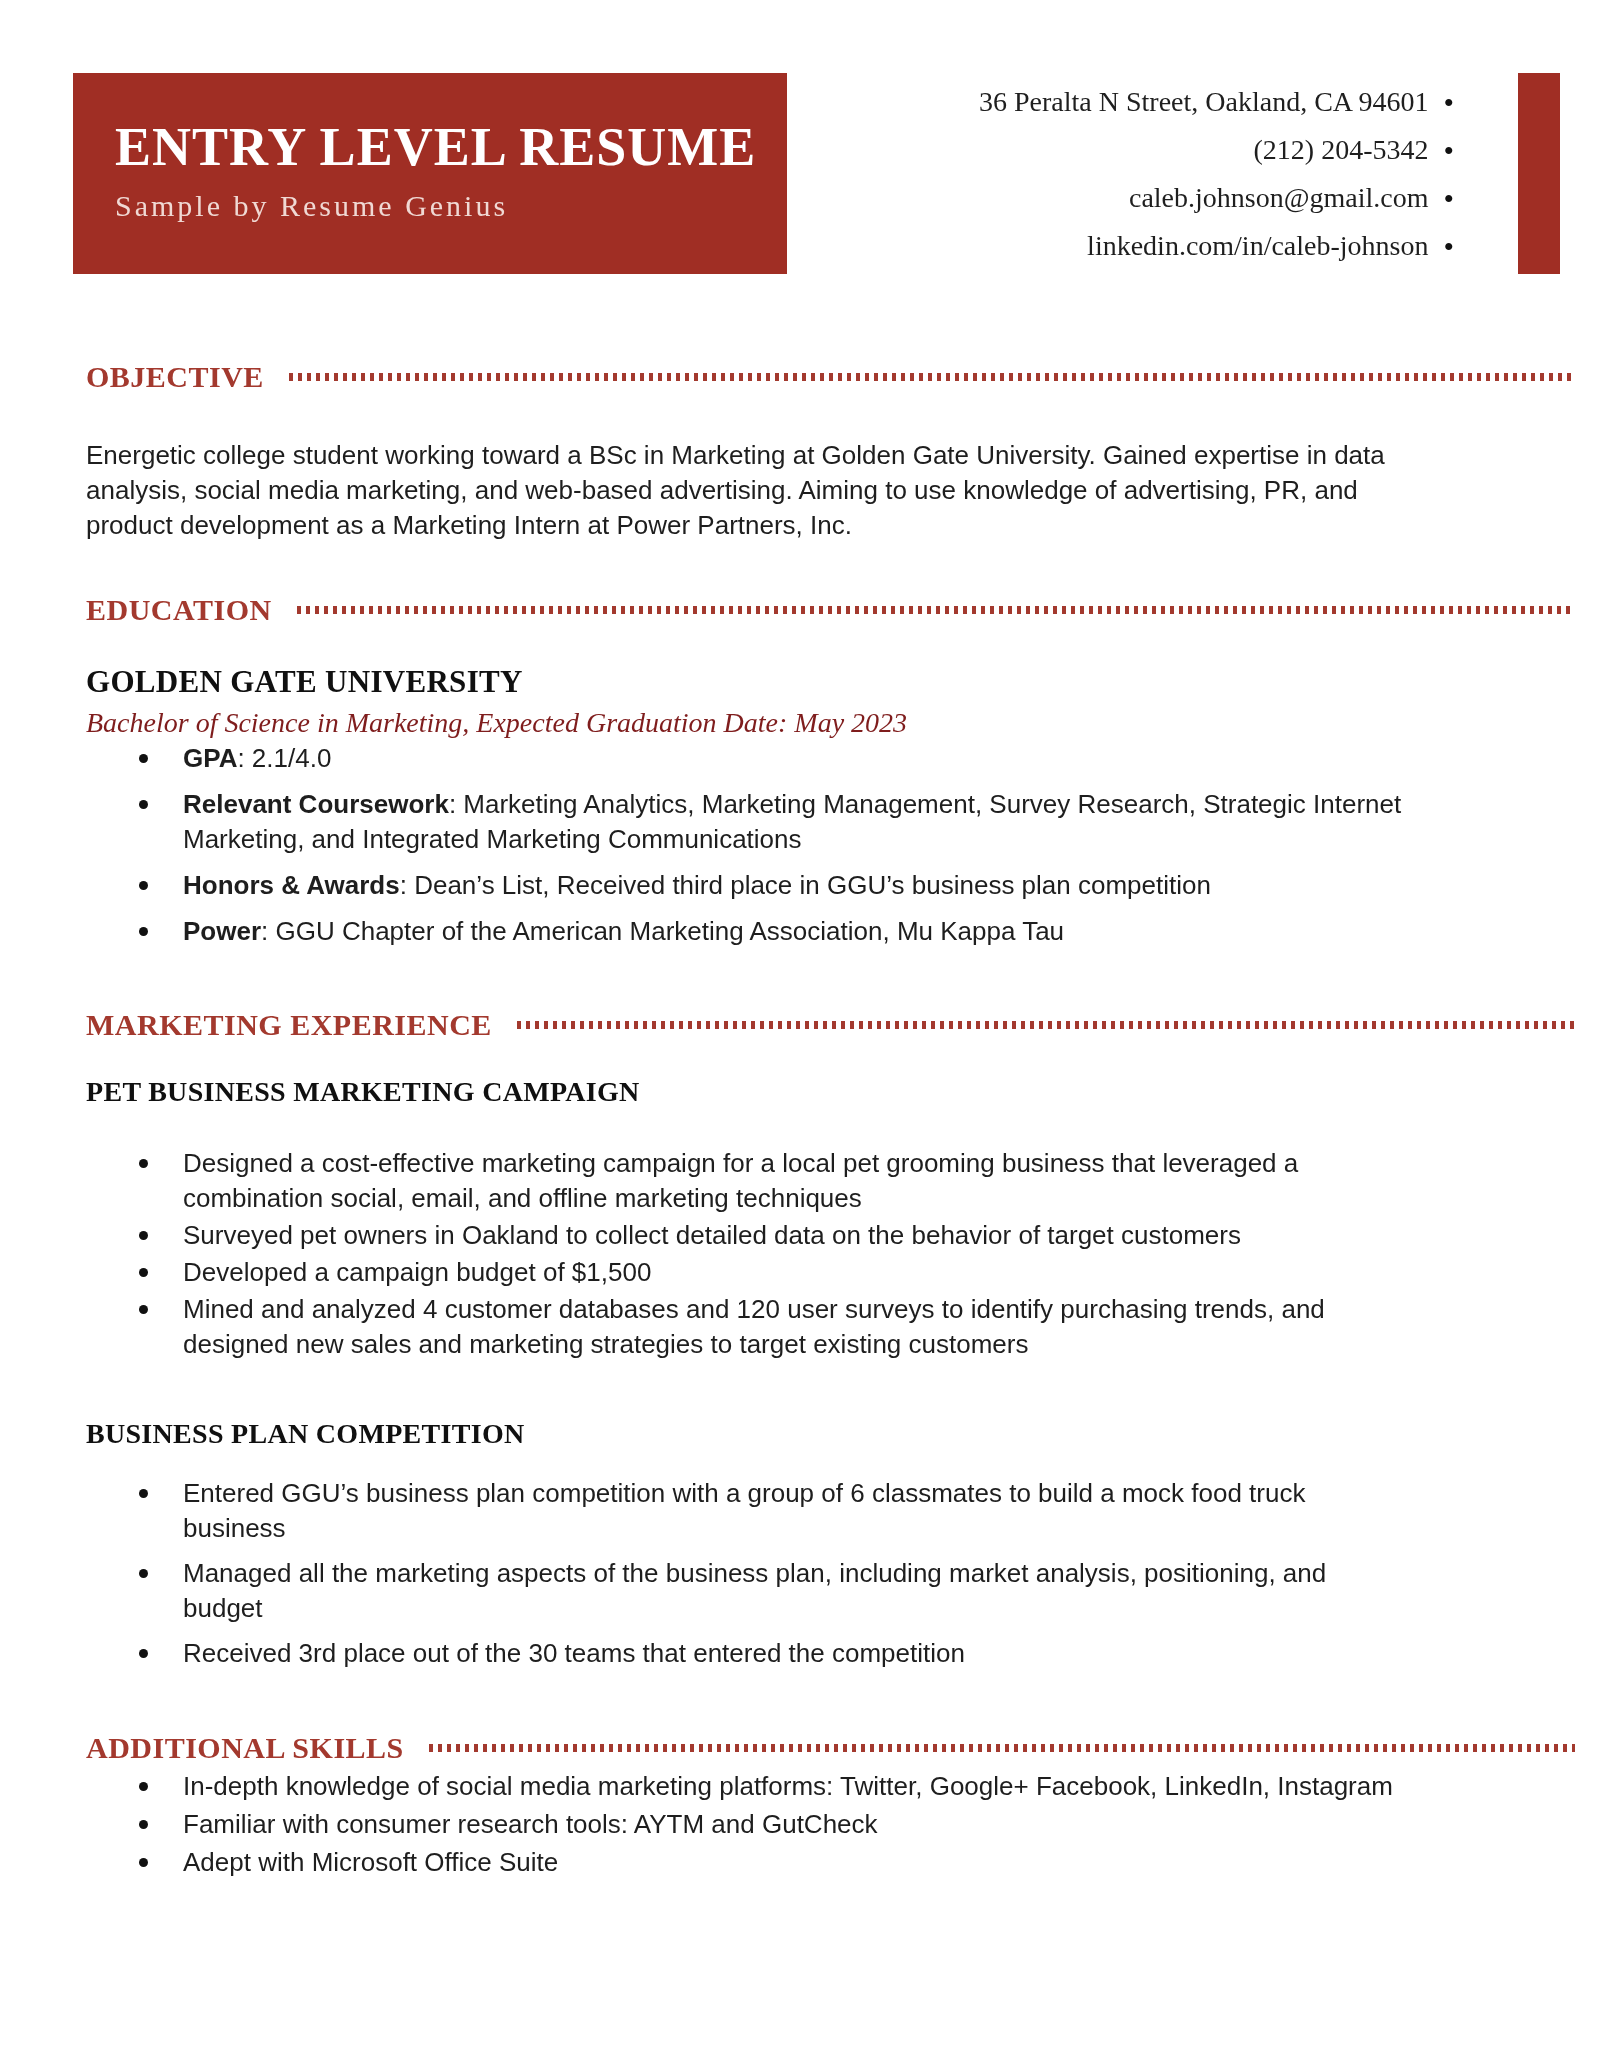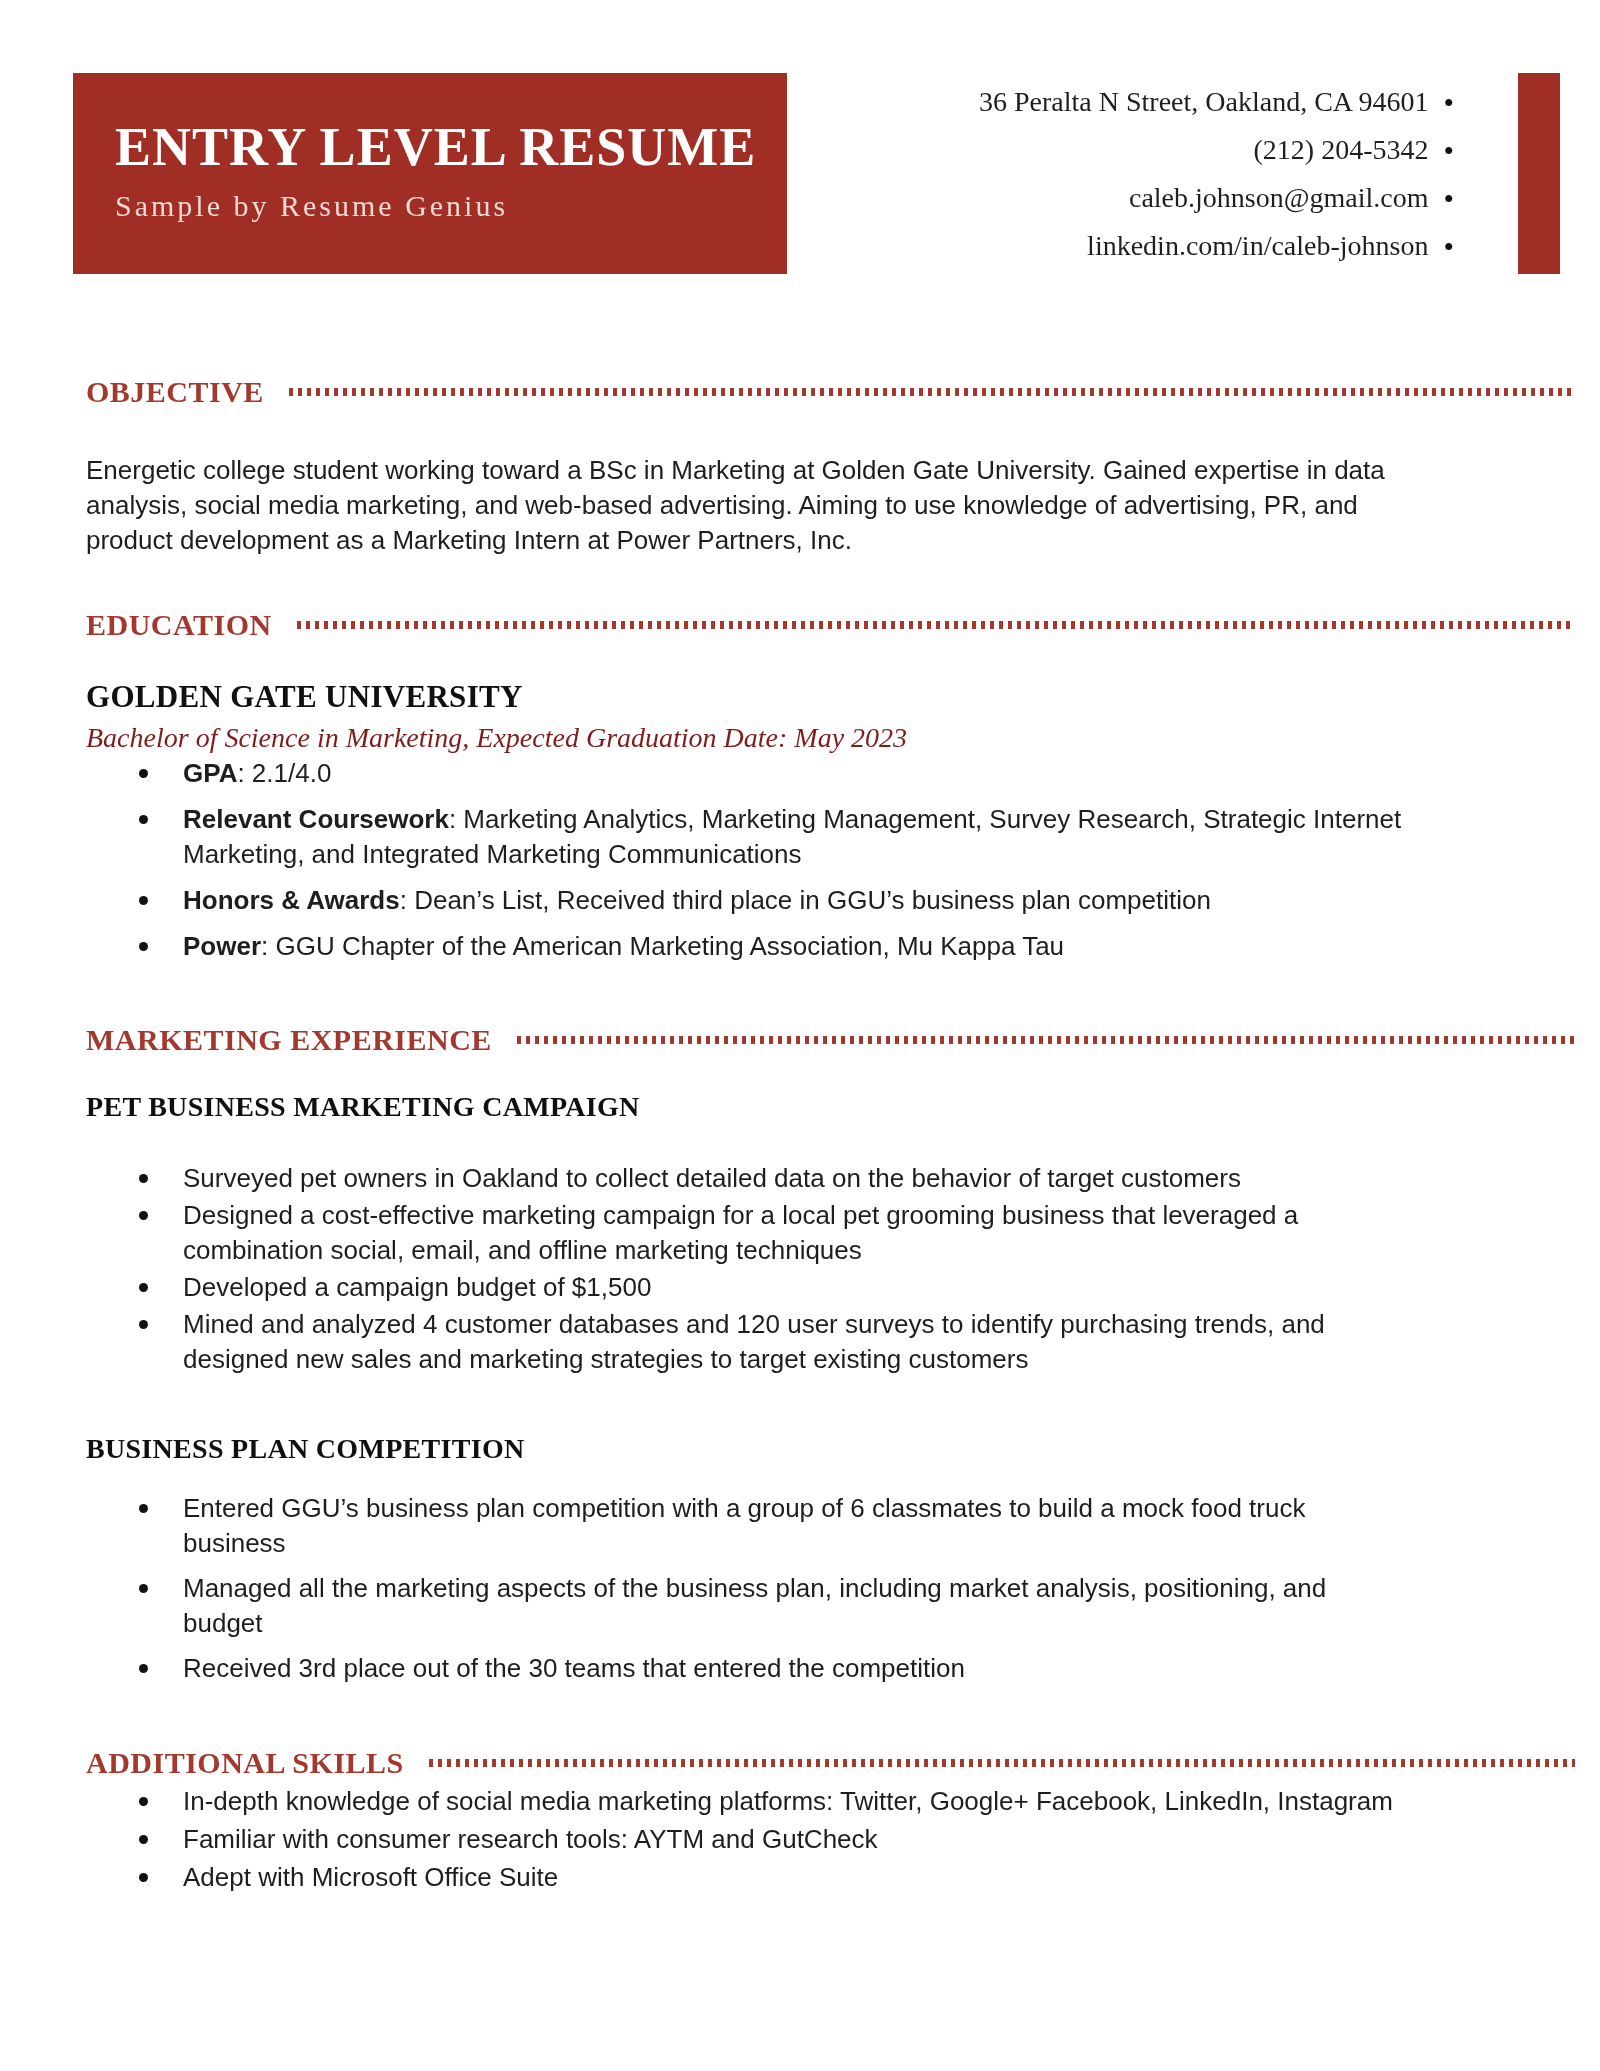--- a/index.html
+++ b/index.html
@@ -34,21 +34,21 @@
     background:var(--banner-red,#A02E24);
   }
   .contact{
     position:absolute;top:70px;right:146px;
     font-family:"Liberation Serif",serif;font-size:28px;color:#1f1f1f;
   }
   .contact-line{display:flex;justify-content:flex-end;align-items:flex-end;height:48px;}
   .contact-dot{margin-left:15px;font-size:30px;line-height:30px;color:#111;}
 
   
-  .content{position:absolute;left:86px;top:289px;width:1489px;}
+  .content{position:absolute;left:86px;top:274px;width:1489px;}
 
   .section-head{display:flex;align-items:center;line-height:42px;}
   .section-title{
     font-family:"Liberation Serif",serif;font-weight:bold;
     font-size:30px;letter-spacing:0.5px;color:var(--heading-red,#A3392E);
     white-space:nowrap;
   }
   .dots{
     flex:1;height:8px;margin-left:25px;
     background-image:repeating-linear-gradient(to right,var(--heading-red,#A3392E) 0 4px,transparent 4px 9px);
@@ -160,23 +160,23 @@
     <div class="section-head head-experience">
       <span class="section-title">MARKETING EXPERIENCE</span>
       <span class="dots"></span>
     </div>
     <div class="jobs">
 
         <div class="job">
           <div class="job-title">PET BUSINESS MARKETING CAMPAIGN</div>
           <ul class="blist job-list">
 
+              <li>Designed a cost-effective marketing campaign for a local pet grooming business that leveraged a combination social, email, and offline marketing techniques</li>
+
               <li>Surveyed pet owners in Oakland to collect detailed data on the behavior of target customers</li>
-
-              <li>Designed a cost-effective marketing campaign for a local pet grooming business that leveraged a combination social, email, and offline marketing techniques</li>
 
               <li>Developed a campaign budget of $1,500</li>
 
               <li>Mined and analyzed 4 customer databases and 120 user surveys to identify purchasing trends, and designed new sales and marketing strategies to target existing customers</li>
             </ul>
         </div>
 
         <div class="job">
           <div class="job-title">BUSINESS PLAN COMPETITION</div>
           <ul class="blist job-list">

